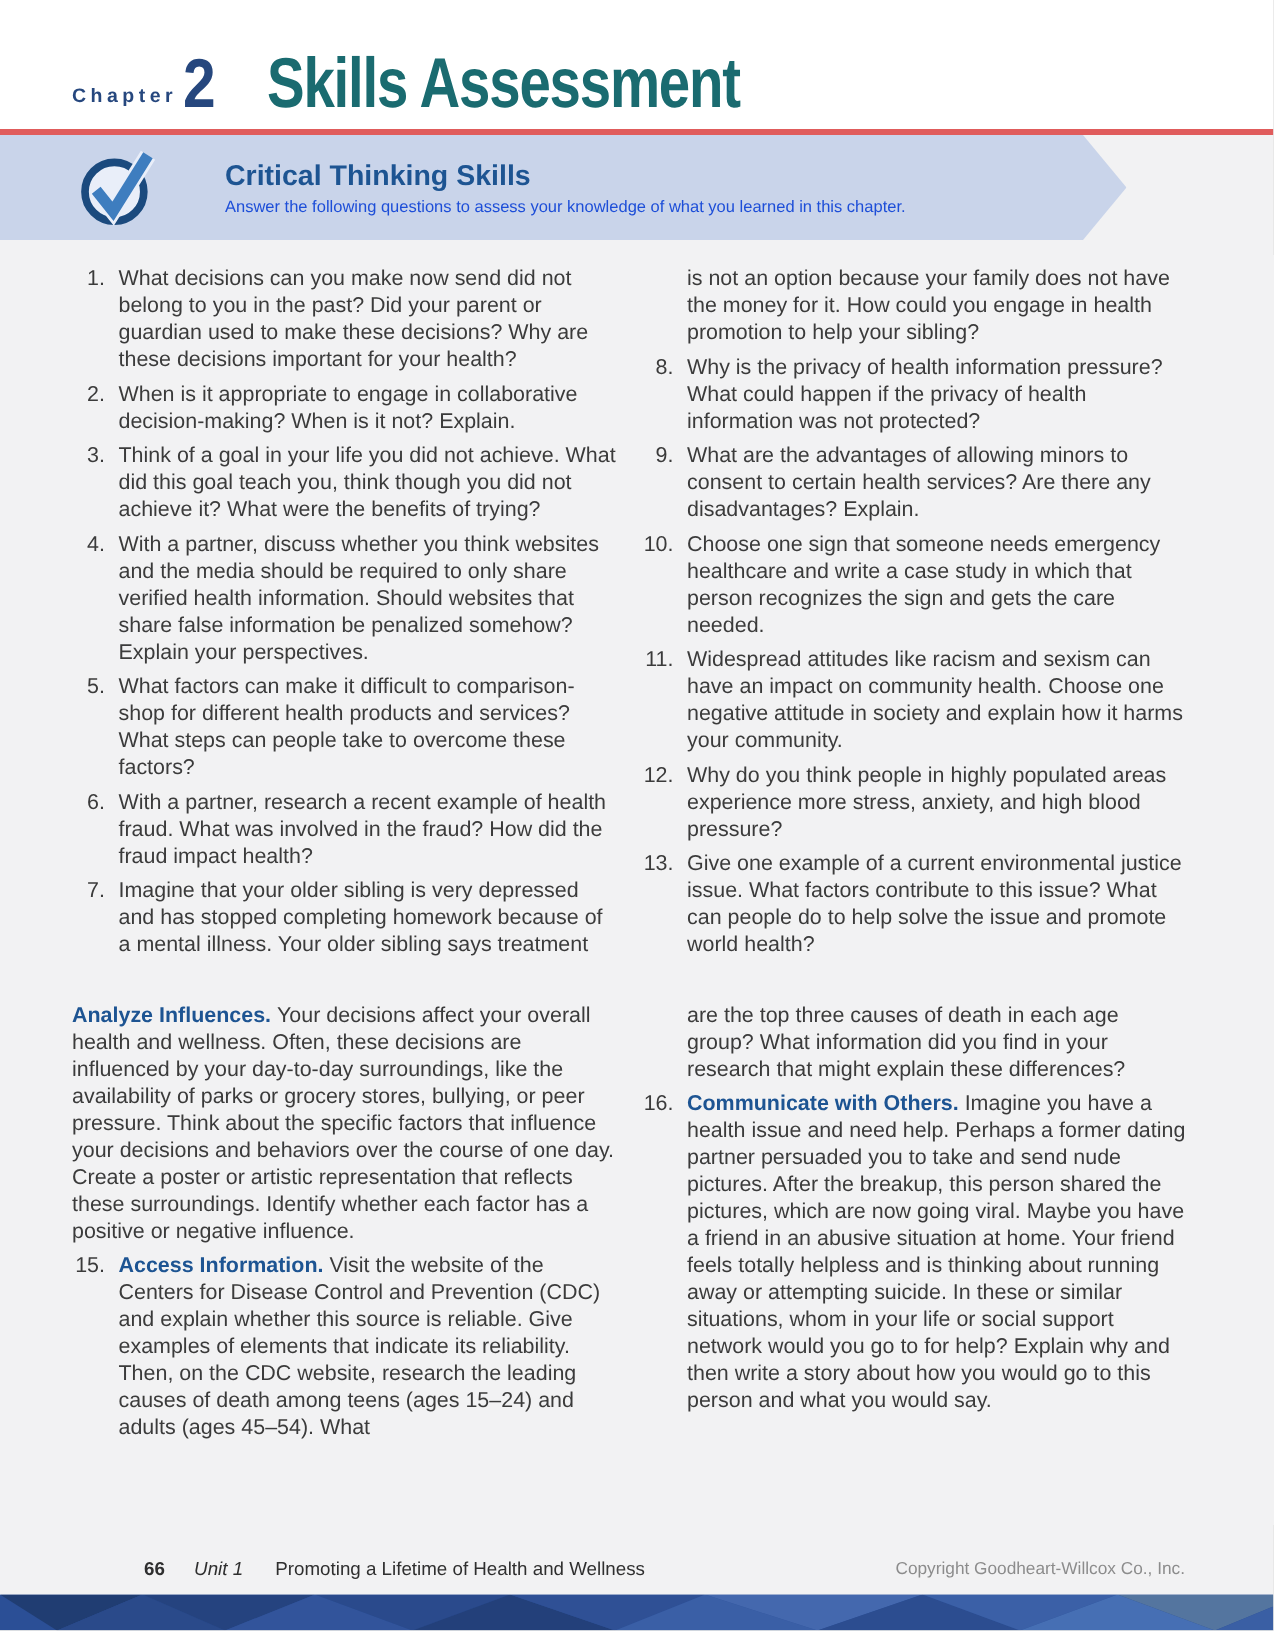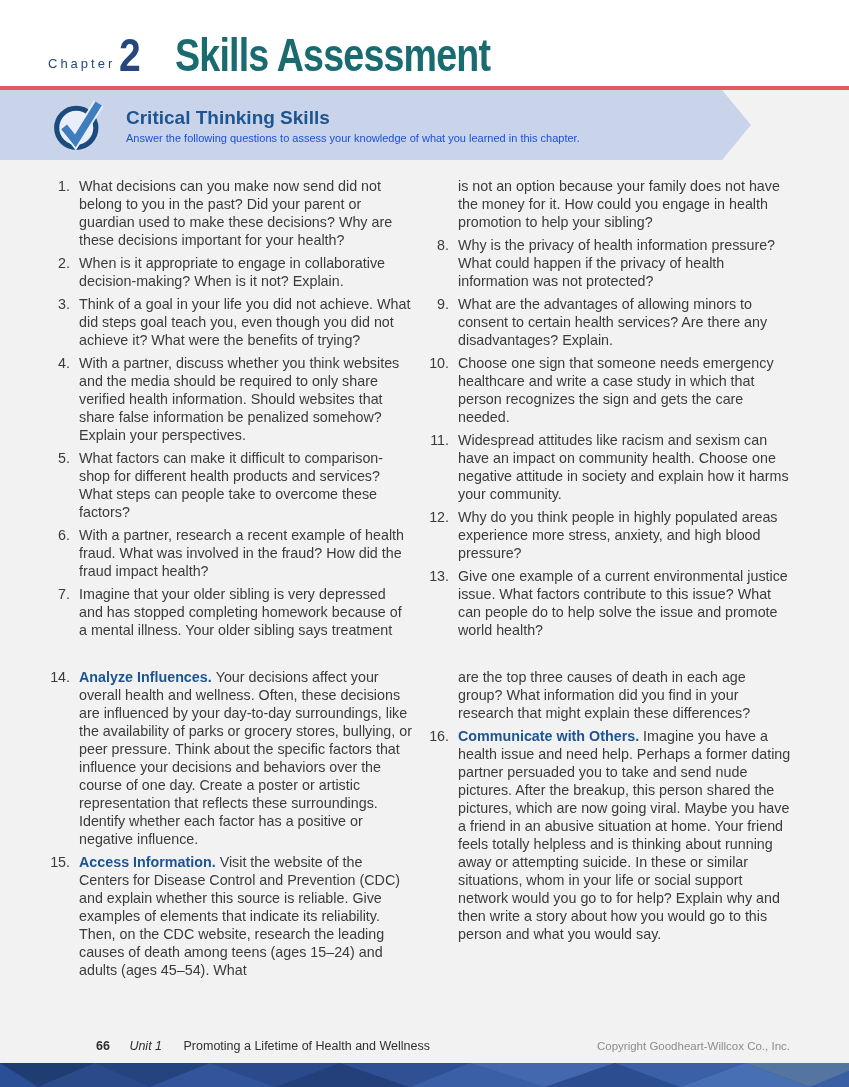--- a/index.html
+++ b/index.html
@@ -9,40 +9,40 @@
     background:#f2f2f3; overflow:hidden;
   }
 
   
   .chapter-header {
     height:86px; background:#ffffff;
     display:flex; align-items:flex-end;
     padding:0 0 8px 48px;
   }
   .chapter-label {
-    font-size:13px; font-weight:normal; letter-spacing:3px;
+    font-size:13px; font-weight:bold; letter-spacing:3px;
     color:#26477e; padding-bottom:7px;
   }
   .chapter-num {
     font-size:46px; font-weight:bold; color:#26477e;
     display:inline-block; transform:scaleX(.85); transform-origin:left bottom;
     margin-left:4px; line-height:1;
   }
   .chapter-title {
     font-size:47px; font-weight:bold; color:#1a6b70;
     display:inline-block; transform:scaleX(.8); transform-origin:left bottom;
     margin-left:30px; line-height:1; letter-spacing:-1px; white-space:nowrap;
   }
   .red-rule { height:4px; background:#e05c5c; }
 
   
   .banner {
     width:751px; height:70px; background:#c9d4ea;
     clip-path:polygon(0 0, calc(100% - 29px) 0, 100% 50%, calc(100% - 29px) 100%, 0 100%);
-    display:flex; align-items:center; padding-left:52px;
+    display:flex; align-items:center; padding-left:52px;gap:24px;
   }
   .banner .check-wrap { width:56px; height:58px; flex:none; }
   .banner-text { margin-left:18px; }
   .banner-title { font-size:19px; font-weight:bold; color:#1d5492; line-height:1.25; }
   .banner-sub { font-size:11px; color:#1d4ed8; margin-top:3px; }
 
   
   .q-wrap { padding:0 58px 0 48px; display:flex; gap:15px; overflow:hidden; }
   .q-wrap.first { margin-top:17px; height:475px; }
   .q-wrap.second { margin-top:16px; }
@@ -99,21 +99,21 @@
         <div class="q-item">
           <span class="q-num">1.</span>
           <span class="q-text">What decisions can you make now send did not belong to you in the past? Did your parent or guardian used to make these decisions? Why are these decisions important for your health?</span>
         </div>
         <div class="q-item">
           <span class="q-num">2.</span>
           <span class="q-text">When is it appropriate to engage in collaborative decision-making? When is it not? Explain.</span>
         </div>
         <div class="q-item">
           <span class="q-num">3.</span>
-          <span class="q-text">Think of a goal in your life you did not achieve. What did steps goal teach you, even though you did not achieve it? What were the benefits of trying?</span>
+          <span class="q-text">Think of a goal in your life you did not achieve. What did this goal teach you, think though you did not achieve it? What were the benefits of trying?</span>
         </div>
         <div class="q-item">
           <span class="q-num">4.</span>
           <span class="q-text">With a partner, discuss whether you think websites and the media should be required to only share verified health information. Should websites that share false information be penalized somehow? Explain your perspectives.</span>
         </div>
         <div class="q-item">
           <span class="q-num">5.</span>
           <span class="q-text">What factors can make it difficult to comparison-shop for different health products and services? What steps can people take to overcome these factors?</span>
         </div>
         <div class="q-item">
@@ -154,21 +154,20 @@
           <span class="q-num">13.</span>
           <span class="q-text">Give one example of a current environmental justice issue. What factors contribute to this issue? What can people do to help solve the issue and promote world health?</span>
         </div>
       </div>
   </div>
 
 
   <div class="q-wrap second">
     <div class="q-col">
         <div class="q-item">
-          <span class="q-num">14.</span>
           <span class="q-text"><span class="q-lead">Analyze Influences. </span>Your decisions affect your overall health and wellness. Often, these decisions are influenced by your day-to-day surroundings, like the availability of parks or grocery stores, bullying, or peer pressure. Think about the specific factors that influence your decisions and behaviors over the course of one day. Create a poster or artistic representation that reflects these surroundings. Identify whether each factor has a positive or negative influence.</span>
         </div>
         <div class="q-item">
           <span class="q-num">15.</span>
           <span class="q-text"><span class="q-lead">Access Information. </span>Visit the website of the Centers for Disease Control and Prevention (CDC) and explain whether this source is reliable. Give examples of elements that indicate its reliability. Then, on the CDC website, research the leading causes of death among teens (ages 15–24) and adults (ages 45–54). What</span>
         </div>
       </div>
     <div class="q-col">
         <div class="q-item">
           <span class="q-num"></span>

